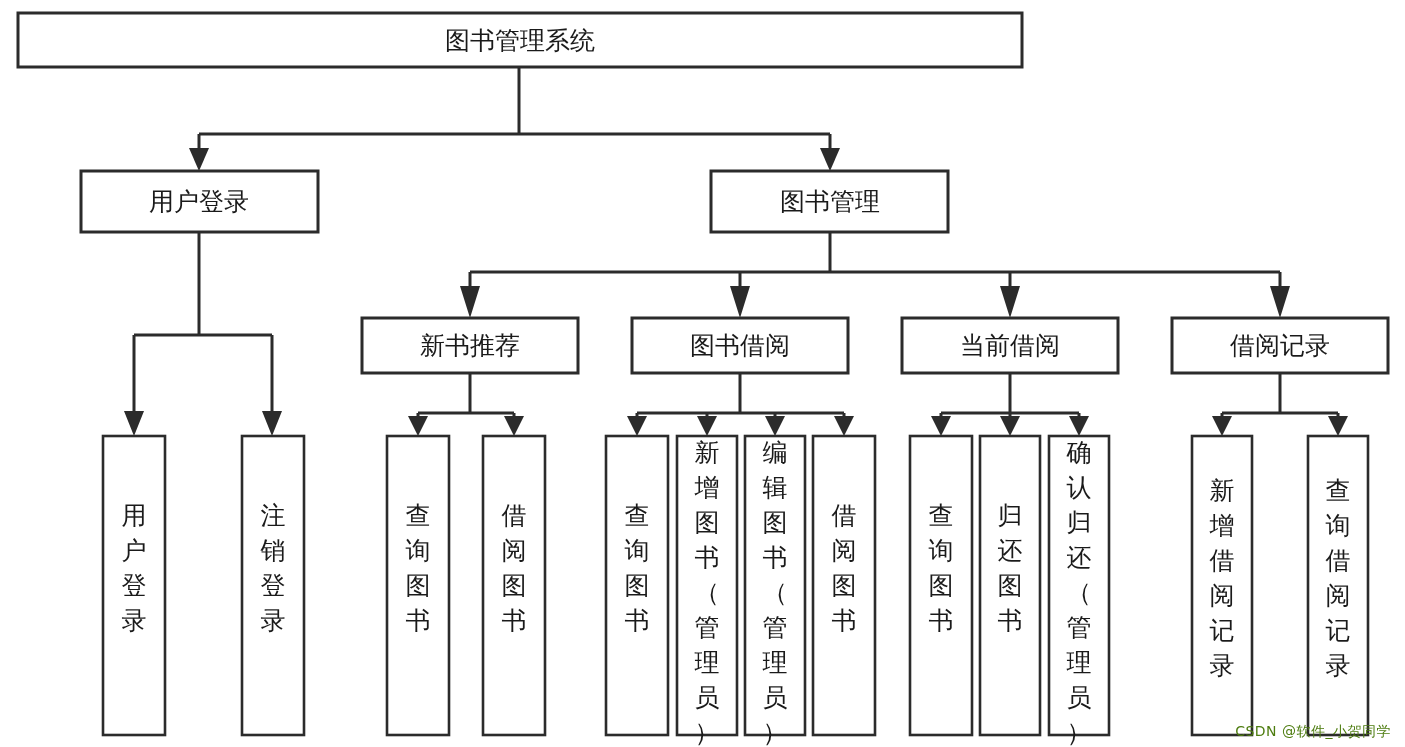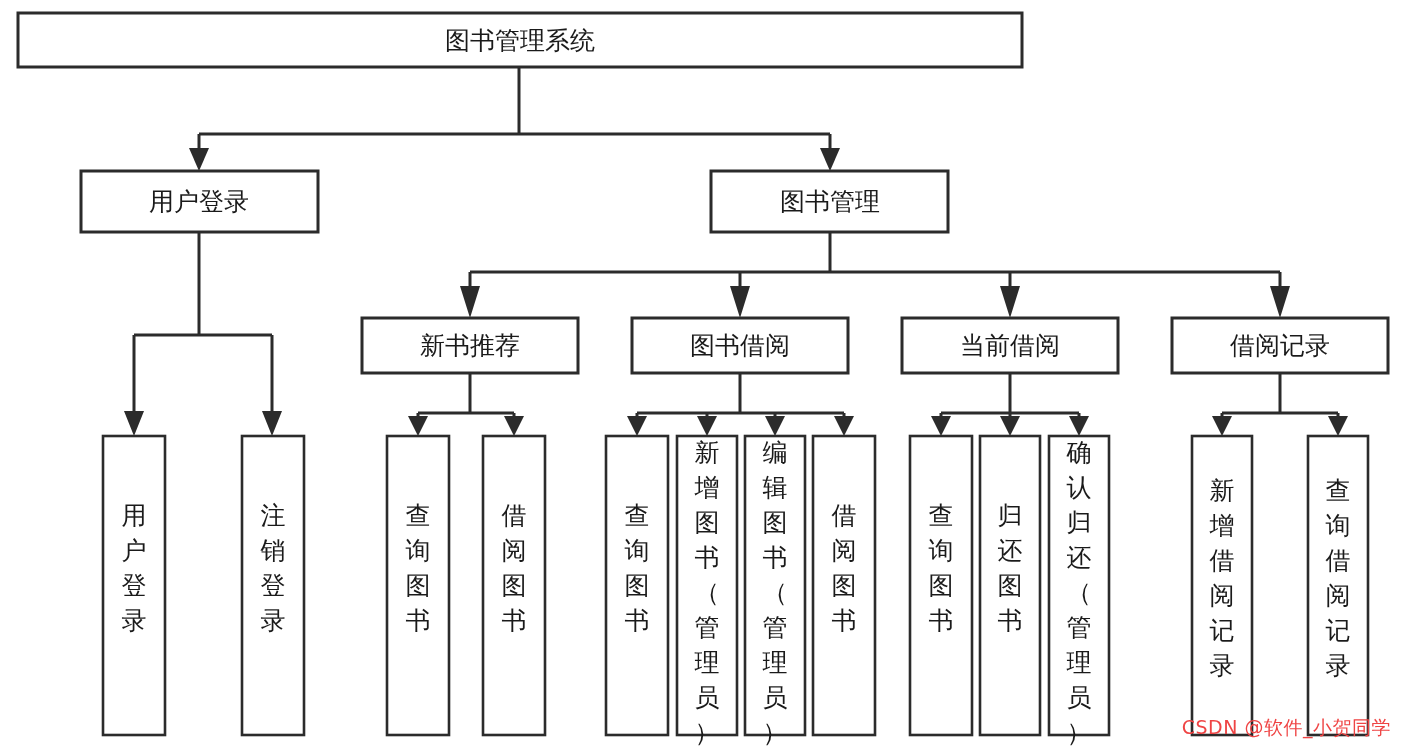--- a/index.html
+++ b/index.html
@@ -53,22 +53,22 @@
     fill: #1a1a1a;
     font-family: "DejaVu Sans", "Liberation Sans", sans-serif;
     font-size: 25px;
     text-anchor: middle;
   }
   .watermark {
     position: absolute;
     right: 14px;
     bottom: 6px;
     font-family: "DejaVu Sans", "Liberation Sans", sans-serif;
-    font-size: 19px;
-    color: #ef4444;
+    font-size: 14px;
+    color: #4d7c0f;
     letter-spacing: 0.5px;
     white-space: nowrap;
     pointer-events: none;
   }
 </style>
 </head>
 <body>
 
 <div id="diagram-root">
 

